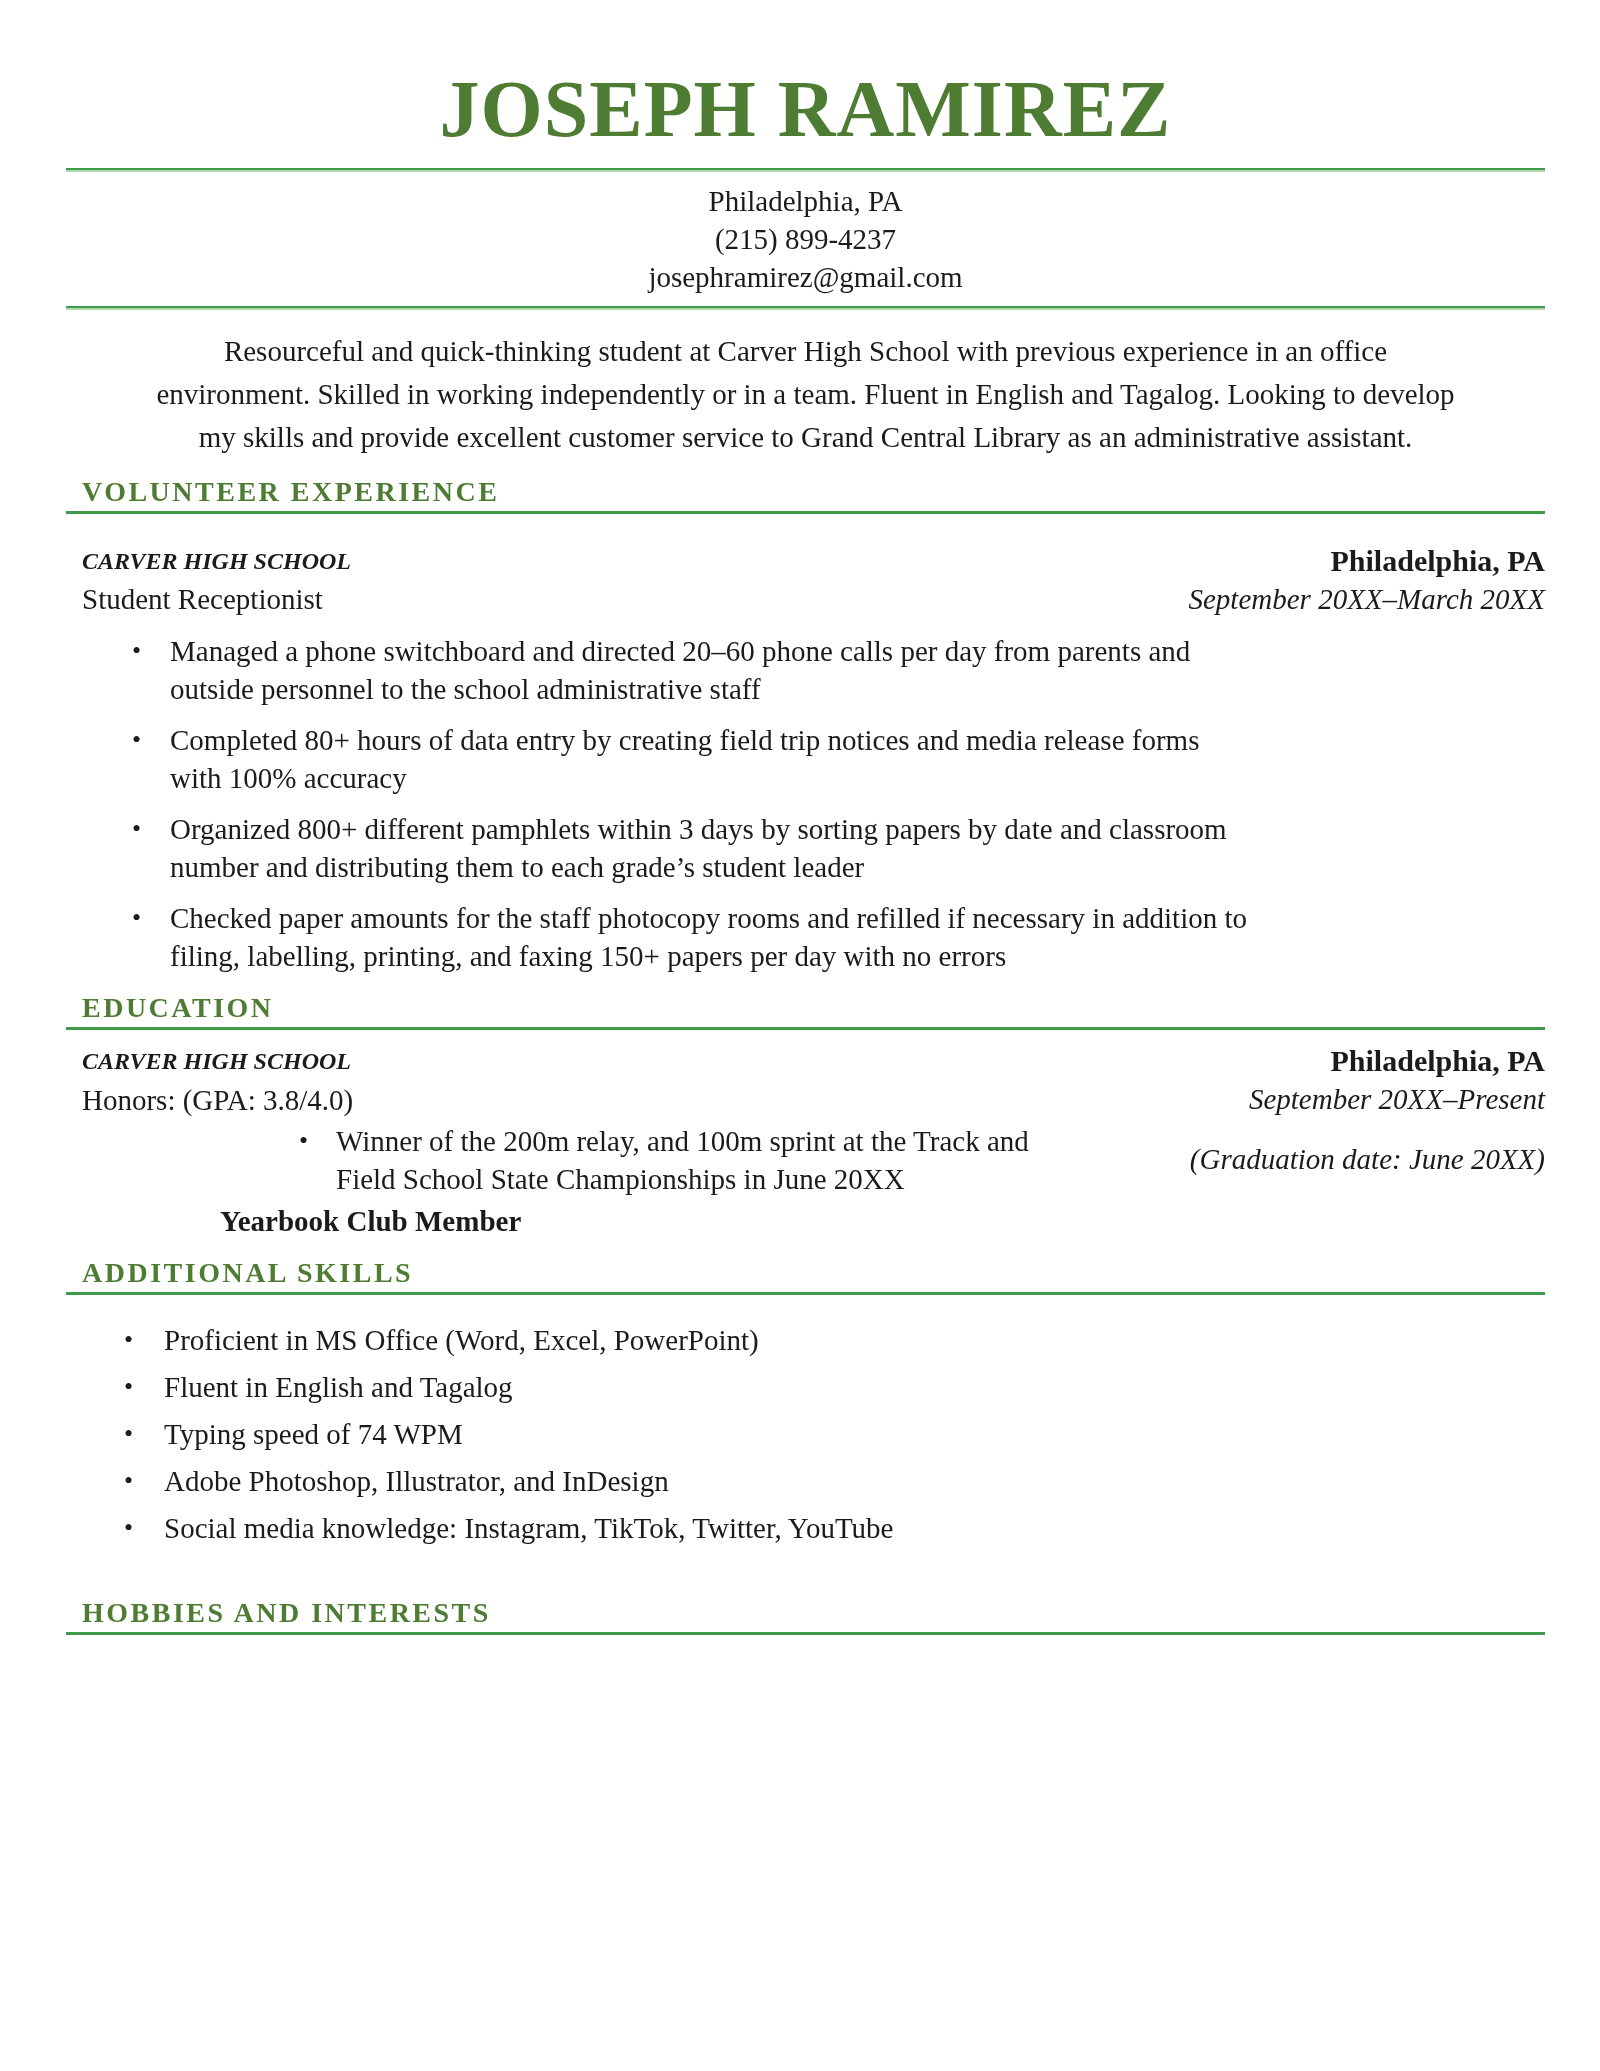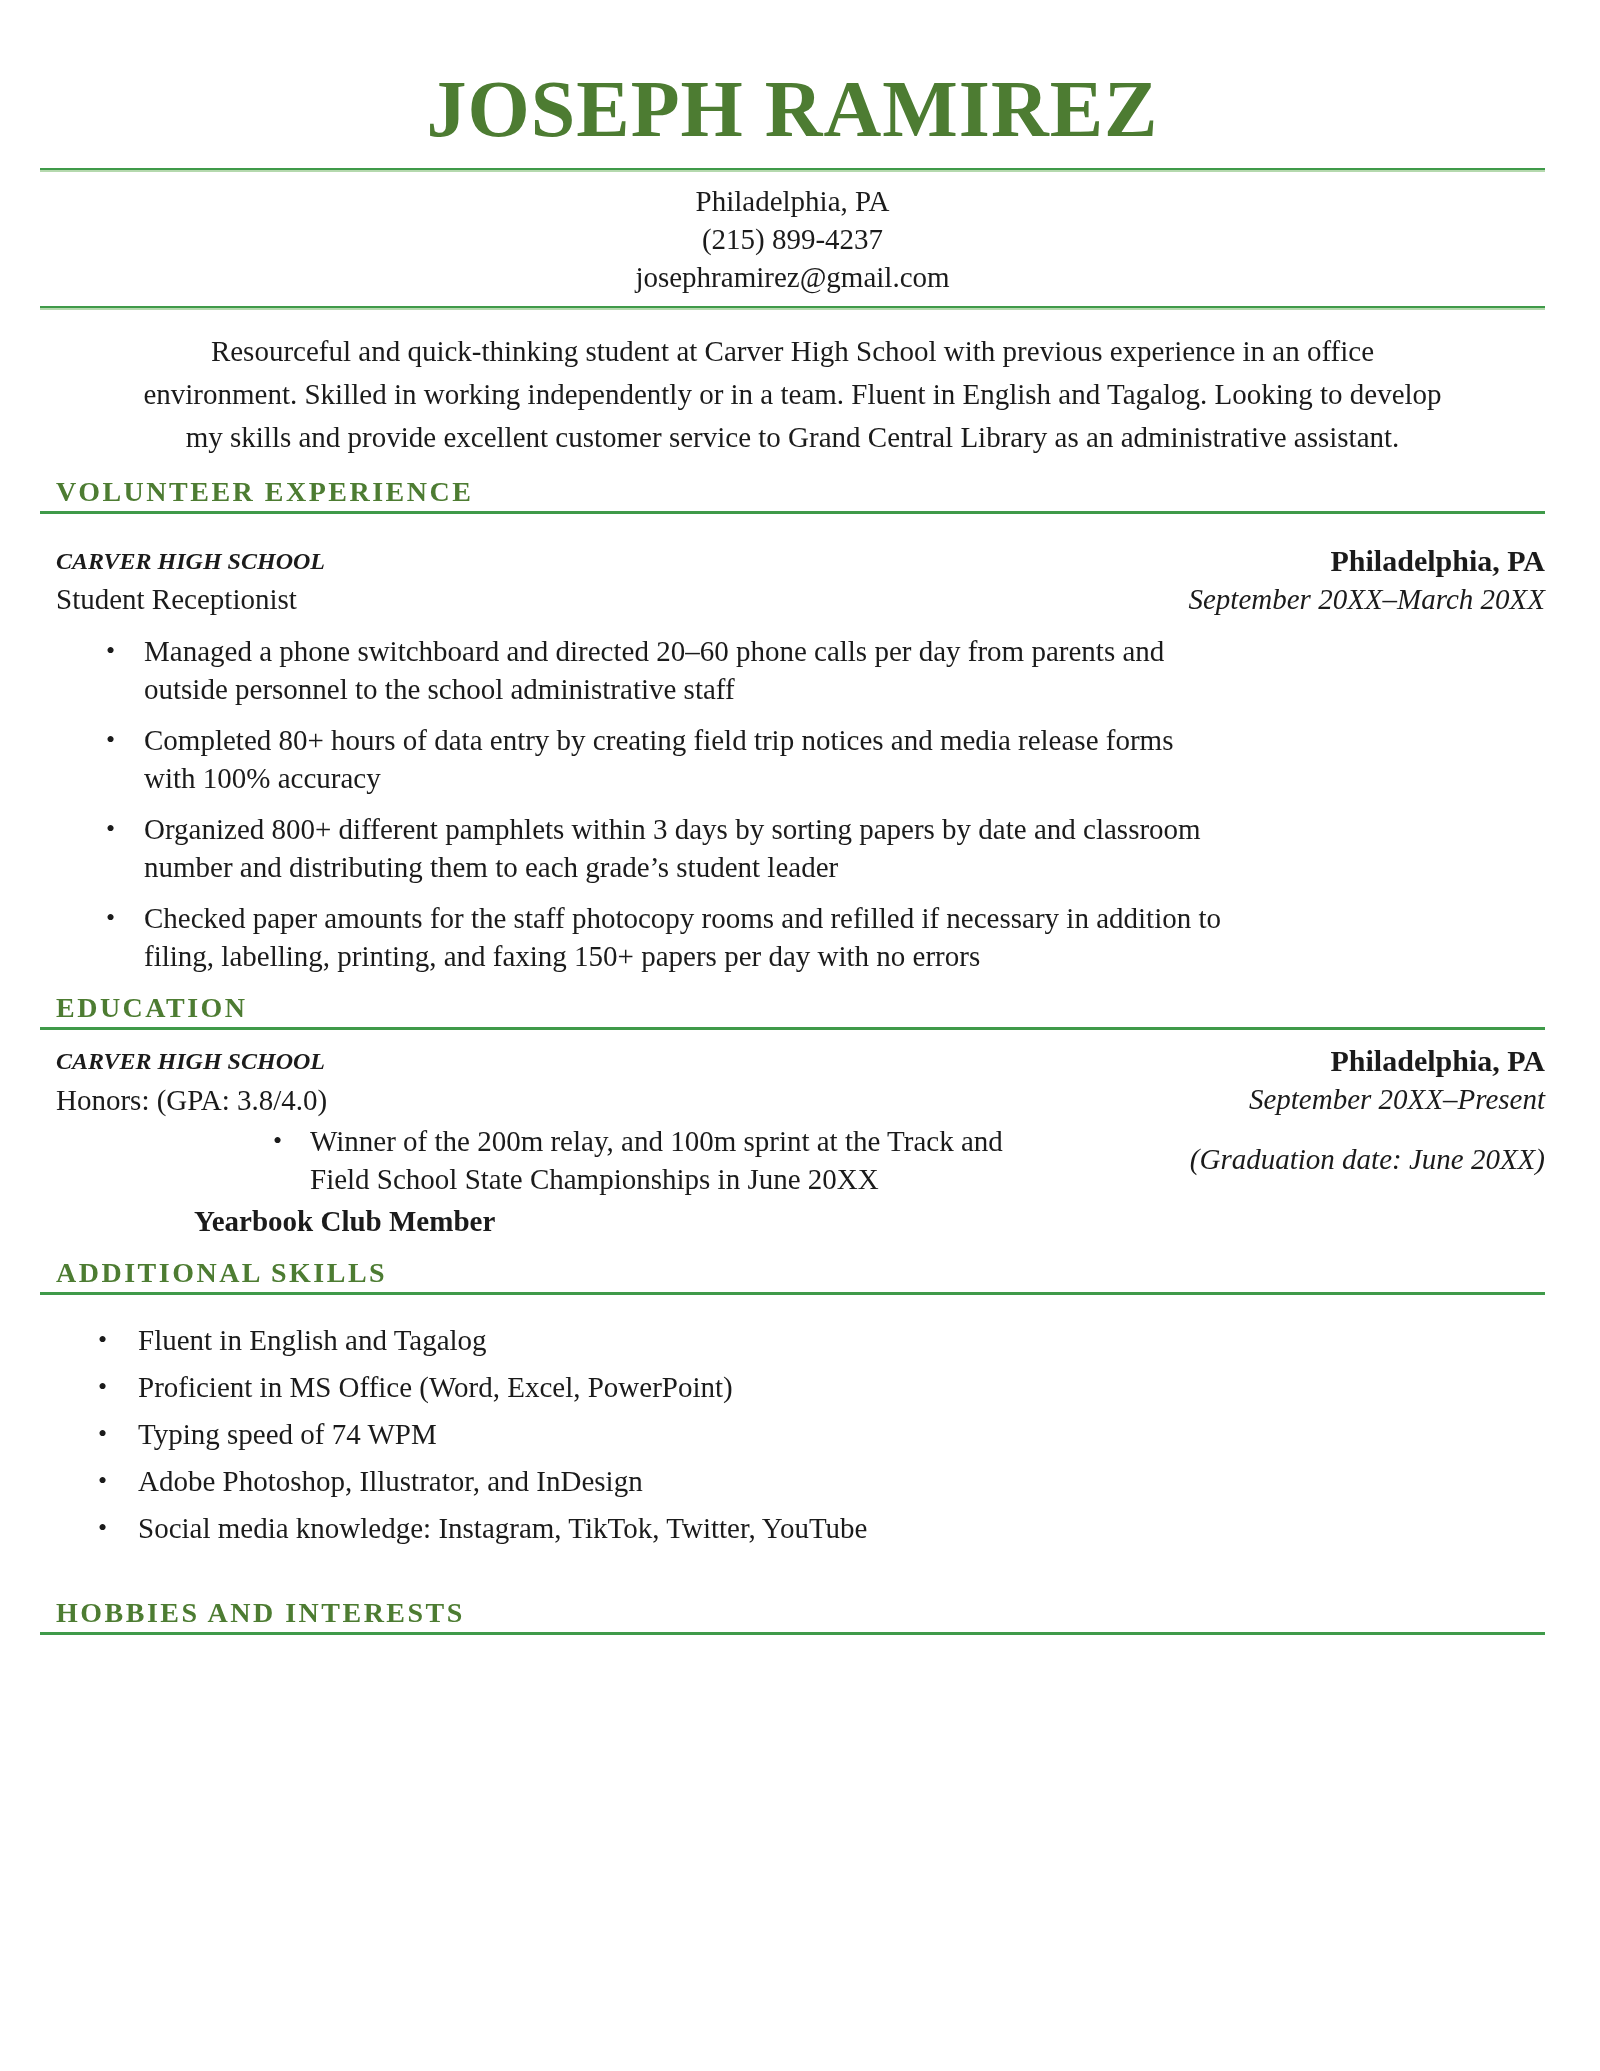--- a/index.html
+++ b/index.html
@@ -9,21 +9,21 @@
     --ink:#1b1b1b;
   }
   *{box-sizing:border-box;}
   html,body{margin:0;padding:0;}
   body{
     width:1600px;height:2071px;background:#ffffff;
     font-family:"Liberation Serif","DejaVu Serif",serif;
     color:var(--ink);
     -webkit-font-smoothing:antialiased;
   }
-  .page{width:1600px;height:2071px;padding:66px 55px 40px 40px;overflow:hidden;}
+  .page{width:1600px;height:2071px;padding:66px 55px 40px 66px;overflow:hidden;}
 
   
   .name{
     margin:0;text-align:center;
     font-size:80px;line-height:1.08;font-weight:bold;
     color:var(--green-text);letter-spacing:1px;
   }
   .rule{
     height:4px;background:var(--green-rule);
     border-bottom:2px solid var(--green-rule-light);
@@ -158,22 +158,22 @@
         <div class="loc">Philadelphia, PA</div>
         <div class="dates">September 20XX–Present</div>
         <div class="grad">(Graduation date: June 20XX)</div>
       </div>
     </div>
   </div>
 
   <div class="section">
     <h2 class="section-title">ADDITIONAL SKILLS</h2>
     <ul class="flat">
+      <li>Proficient in MS Office (Word, Excel, PowerPoint)</li>
       <li>Fluent in English and Tagalog</li>
-      <li>Proficient in MS Office (Word, Excel, PowerPoint)</li>
       <li>Typing speed of 74 WPM</li>
       <li>Adobe Photoshop, Illustrator, and InDesign</li>
       <li>Social media knowledge: Instagram, TikTok, Twitter, YouTube</li>
     </ul>
   </div>
 
   <div class="section hobbies-section">
     <h2 class="section-title">HOBBIES AND INTERESTS</h2>
   </div>
 

